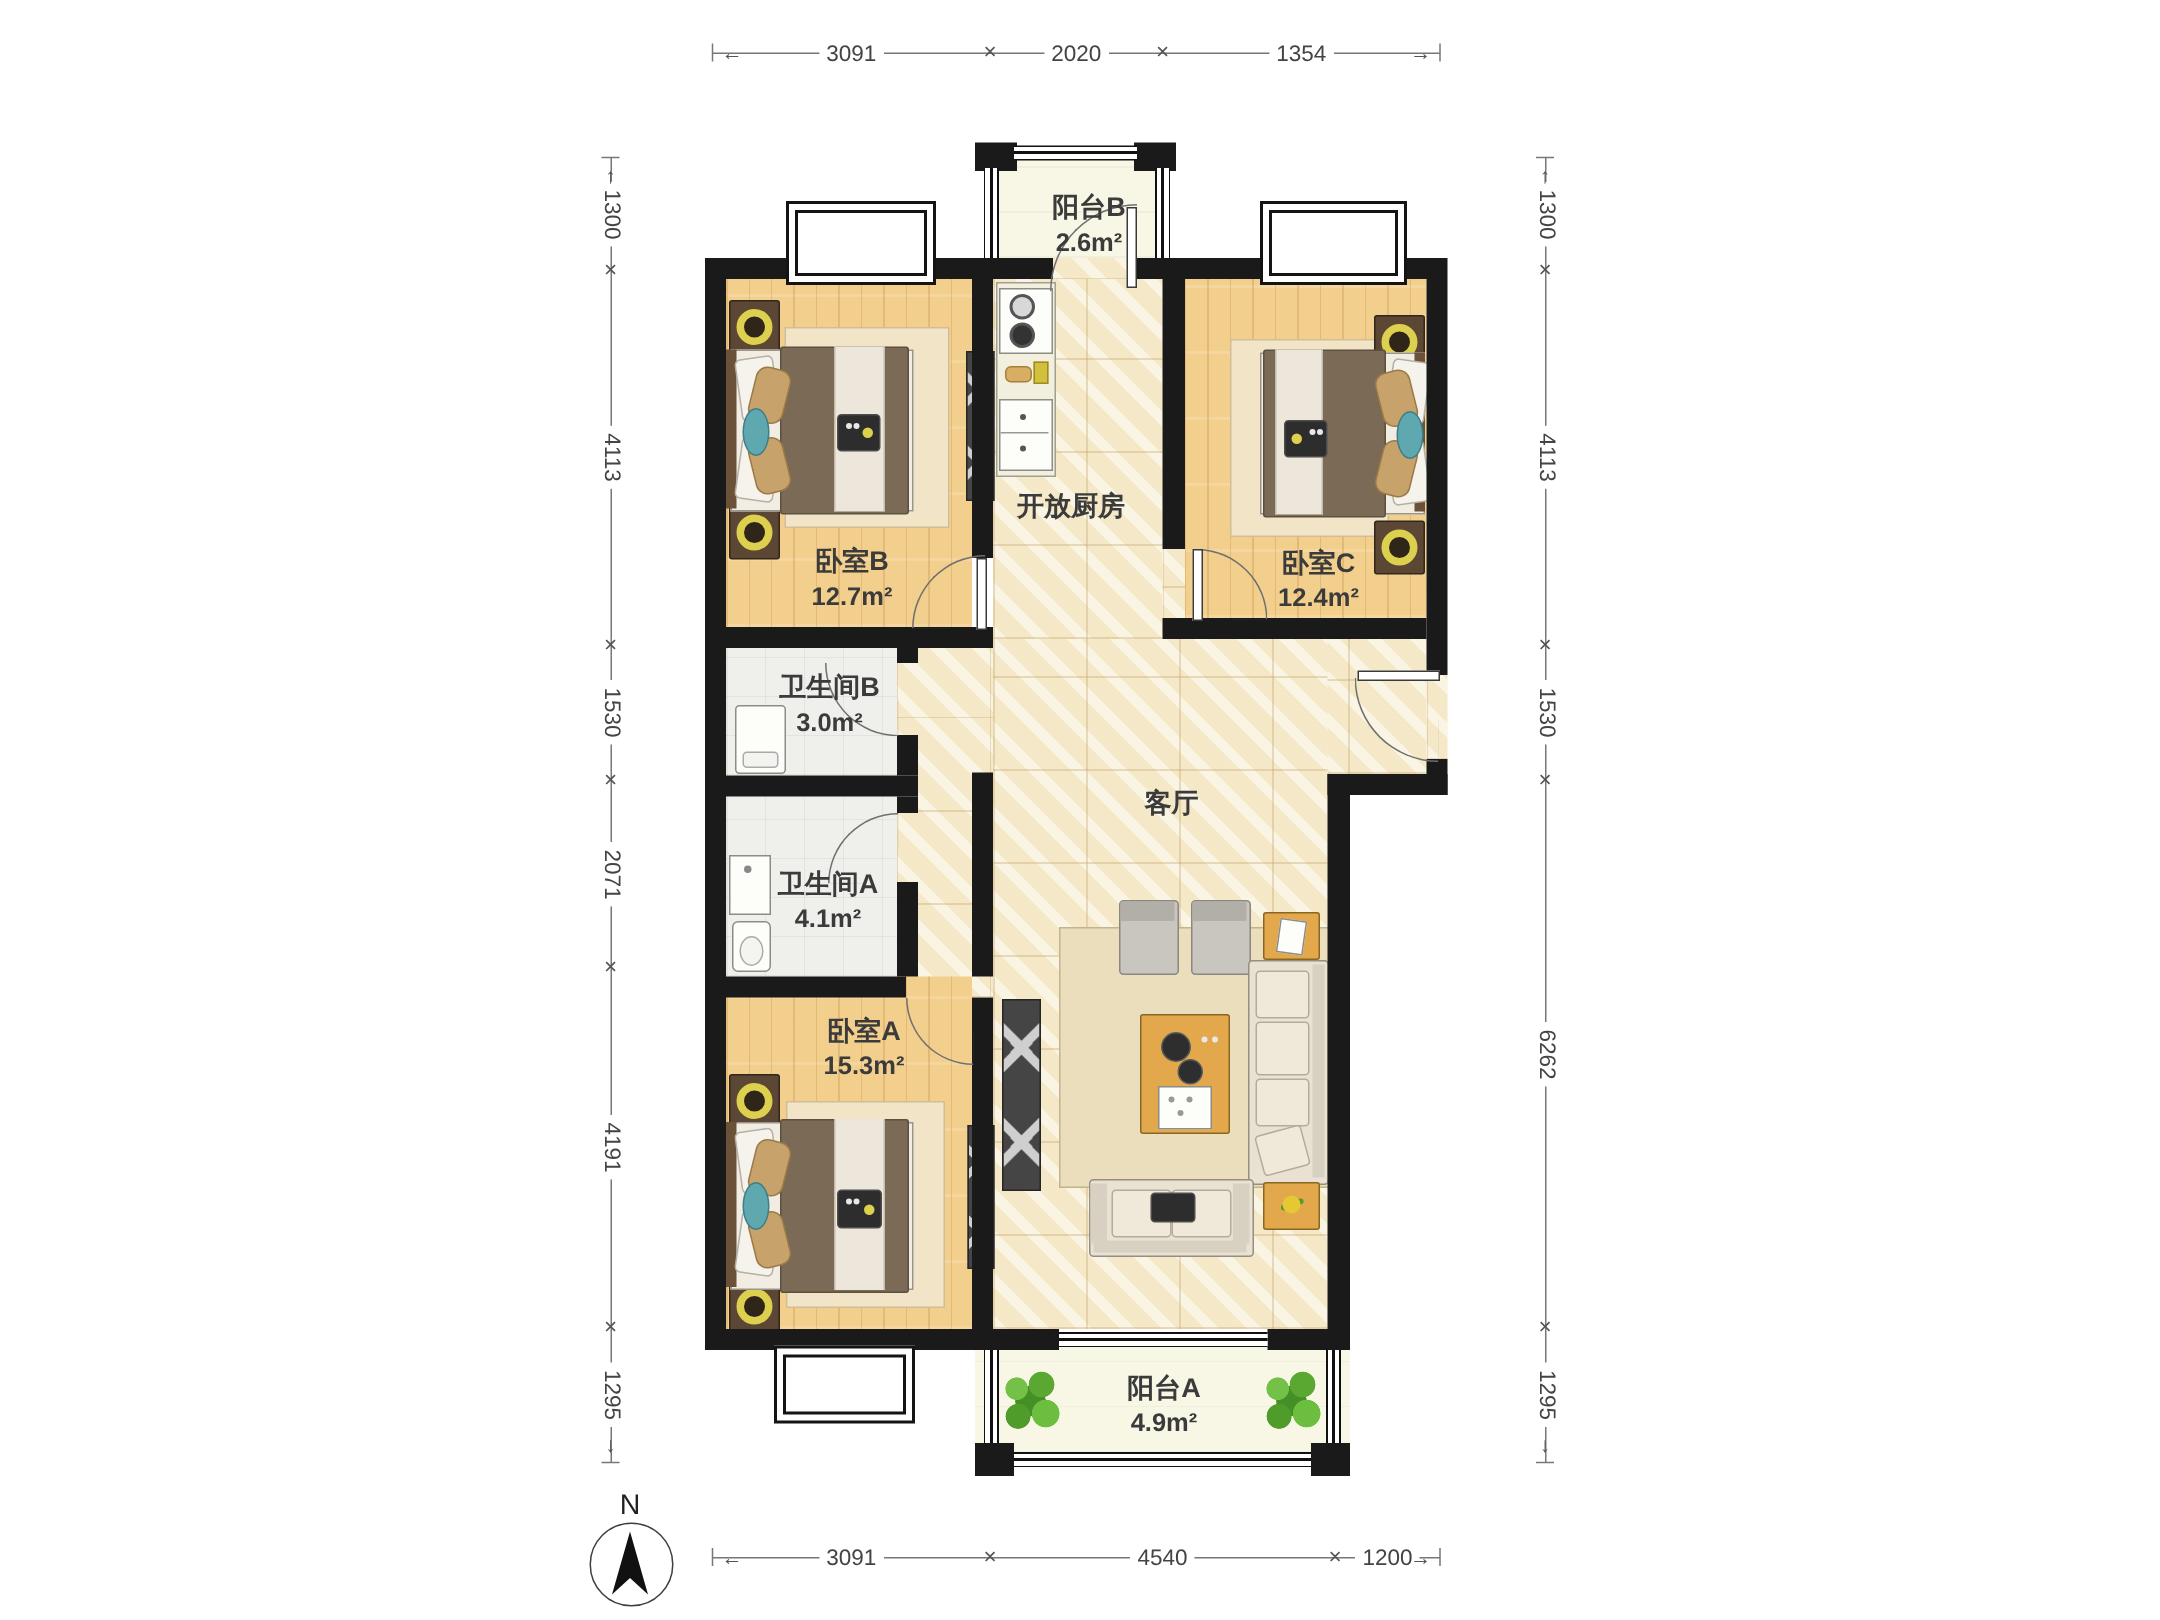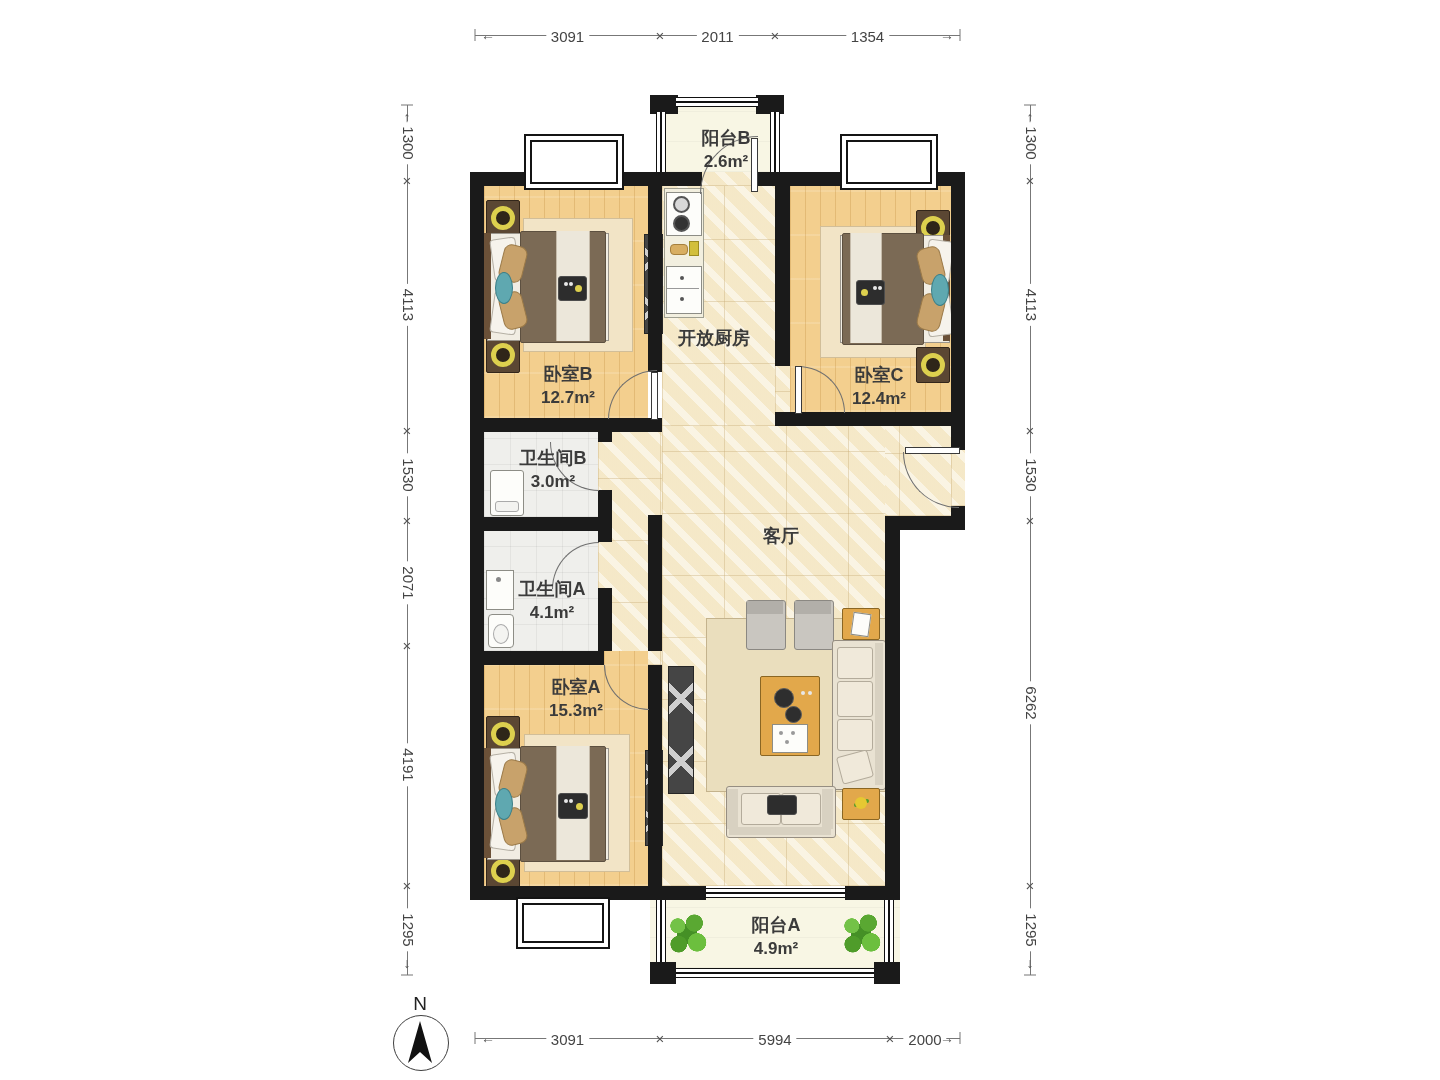--- a/index.html
+++ b/index.html
@@ -330,40 +330,40 @@
   </div>
   <div class="p room-label" style="left:776px;top:937px;">
     <span class="rn">阳台A</span>
     <span class="ra">4.9m²</span>
   </div>
 
   <div class="p dh" style="left:475px;top:35px;width:185px;">
       <span class="dl">3091</span>
     </div>
   <div class="p dh" style="left:660px;top:35px;width:115px;">
-      <span class="dl">2011</span>
+      <span class="dl">2020</span>
     </div>
   <div class="p dh" style="left:775px;top:35px;width:185px;">
       <span class="dl">1354</span>
     </div>
   <span class="p eb-v" style="left:475px;top:35px;"></span>
   <span class="p eb-v" style="left:960px;top:35px;"></span>
   <span class="p ar" style="left:488px;top:35px;">←</span>
   <span class="p ar" style="left:947px;top:35px;">→</span>
   <span class="p tk" style="left:660px;top:35px;">×</span>
   <span class="p tk" style="left:775px;top:35px;">×</span>
 
   <div class="p dh" style="left:475px;top:1038px;width:185px;">
       <span class="dl">3091</span>
     </div>
   <div class="p dh" style="left:660px;top:1038px;width:230px;">
-      <span class="dl">5994</span>
+      <span class="dl">4540</span>
     </div>
   <div class="p dh" style="left:890px;top:1038px;width:70px;">
-      <span class="dl">2000</span>
+      <span class="dl">1200</span>
     </div>
   <span class="p eb-v" style="left:475px;top:1038px;"></span>
   <span class="p eb-v" style="left:960px;top:1038px;"></span>
   <span class="p ar" style="left:488px;top:1038px;">←</span>
   <span class="p ar" style="left:947px;top:1038px;">→</span>
   <span class="p tk" style="left:660px;top:1038px;">×</span>
   <span class="p tk" style="left:890px;top:1038px;">×</span>
 
   <div class="p dv" style="left:407px;top:105px;height:75px;">
       <span class="dlv">1300</span>

